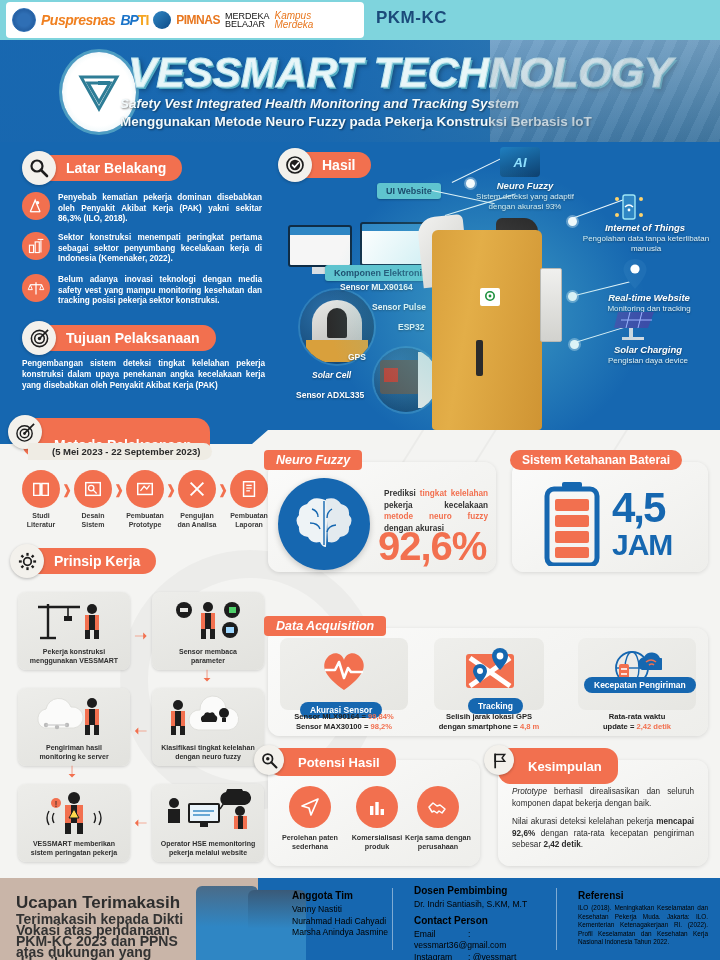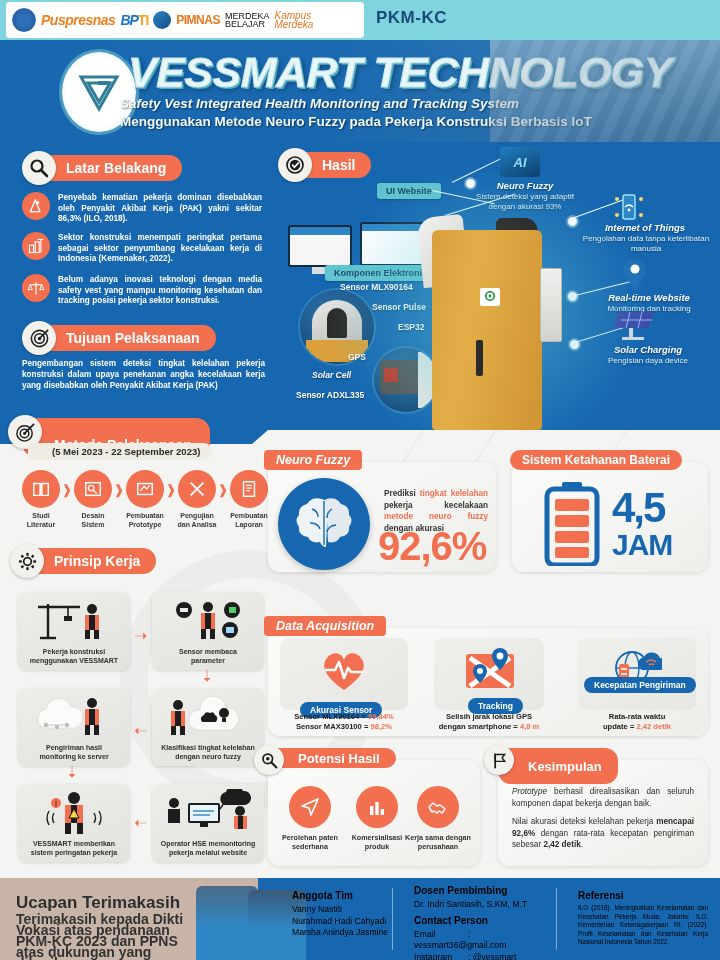--- a/index.html
+++ b/index.html
@@ -789,21 +789,21 @@
     </svg>
   </div>
   <div class="da-chip" style="left:584px;top:677px;">Kecepatan Pengiriman</div>
   <div class="da-sub" style="left:562px;top:712px;">
     <div><span>Rata-rata waktu</span></div>
     <div><span>update = </span><span class="o">2,42 detik</span></div>
   </div>
 
   <div class="card" style="left:268px;top:760px;width:212px;height:106px;"></div>
   <div style="position:absolute;left:268px;top:748px;">
-    <div class="pill" style="height:20px;font-size:13px;">
+    <div class="pill" style="height:28px;font-size:13px;">
       <span class="pill-icon" style="width:30px;height:30px;top:-3px;">
         <svg width="19" height="19" viewBox="0 0 22 22">
             <circle cx="9" cy="9" r="5.5" fill="none" stroke="#1d1d1d" stroke-width="2"></circle>
             <line x1="13" y1="13" x2="19" y2="19" stroke="#1d1d1d" stroke-width="2.4" stroke-linecap="round"></line>
             <circle cx="9" cy="9" r="2" fill="#1d1d1d"></circle>
           </svg>
       </span>
       <span>Potensi Hasil</span>
     </div>
   </div>

